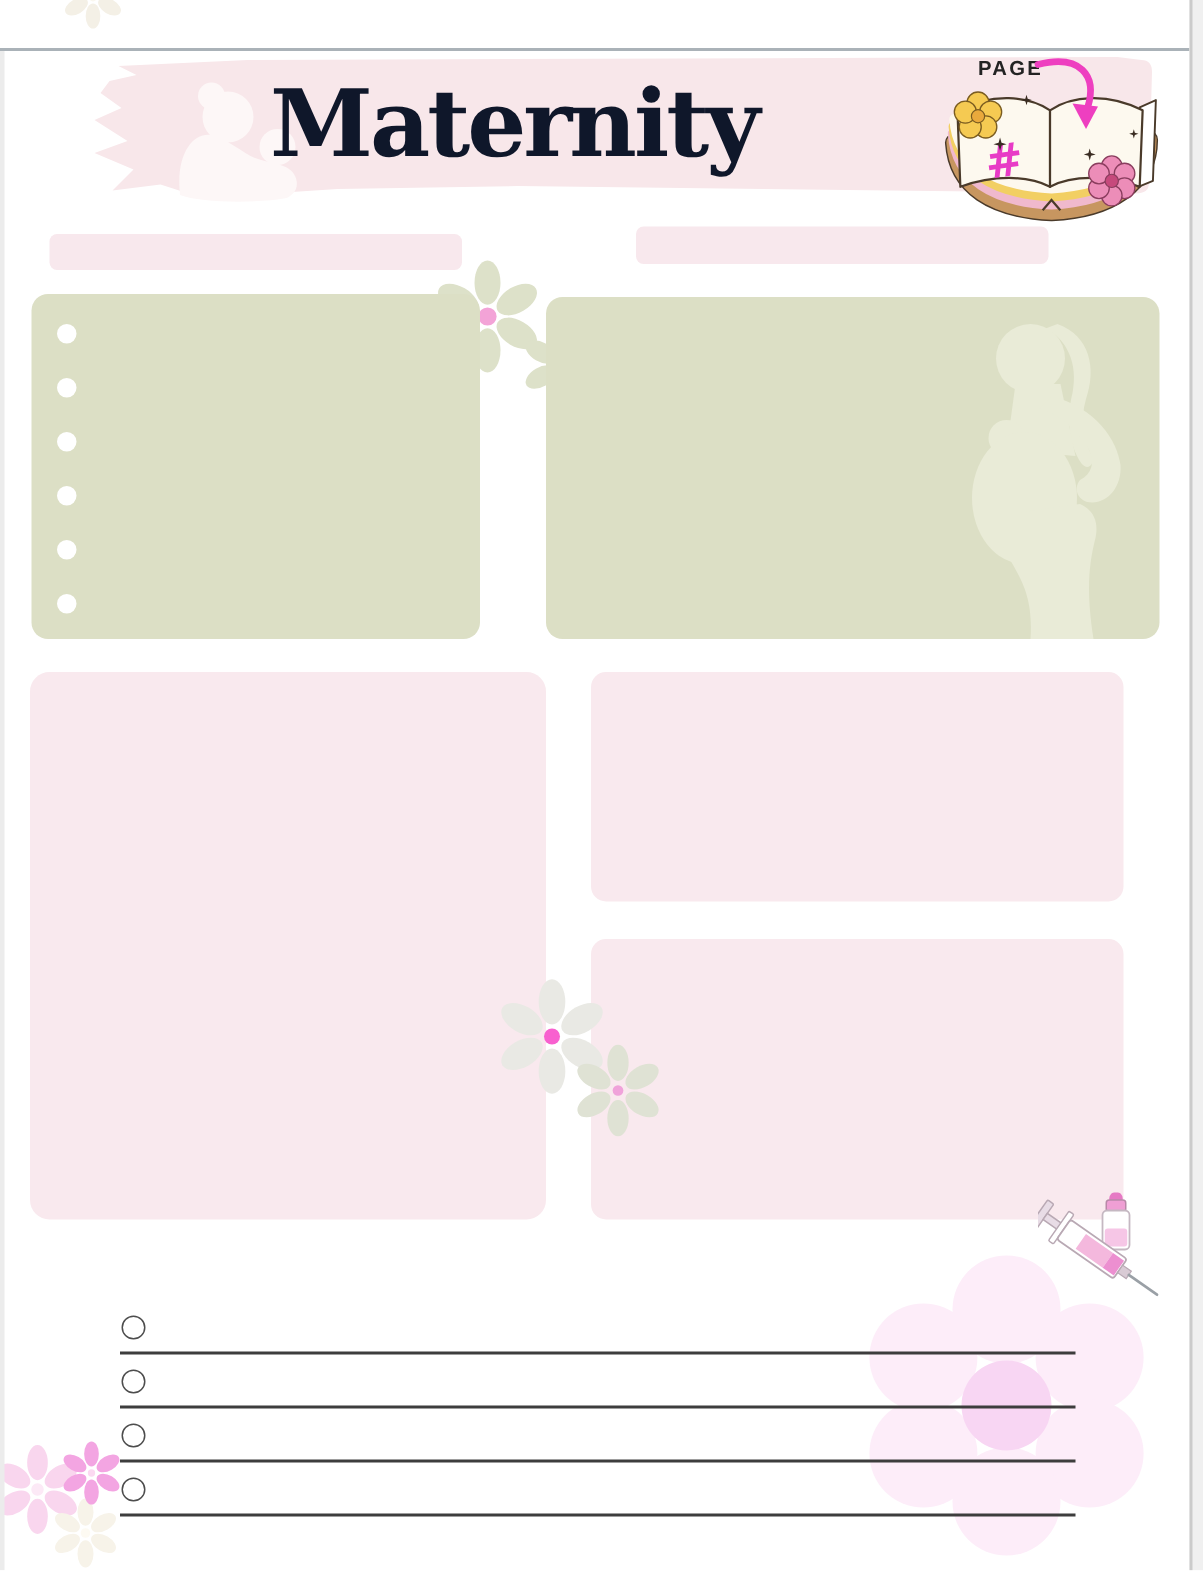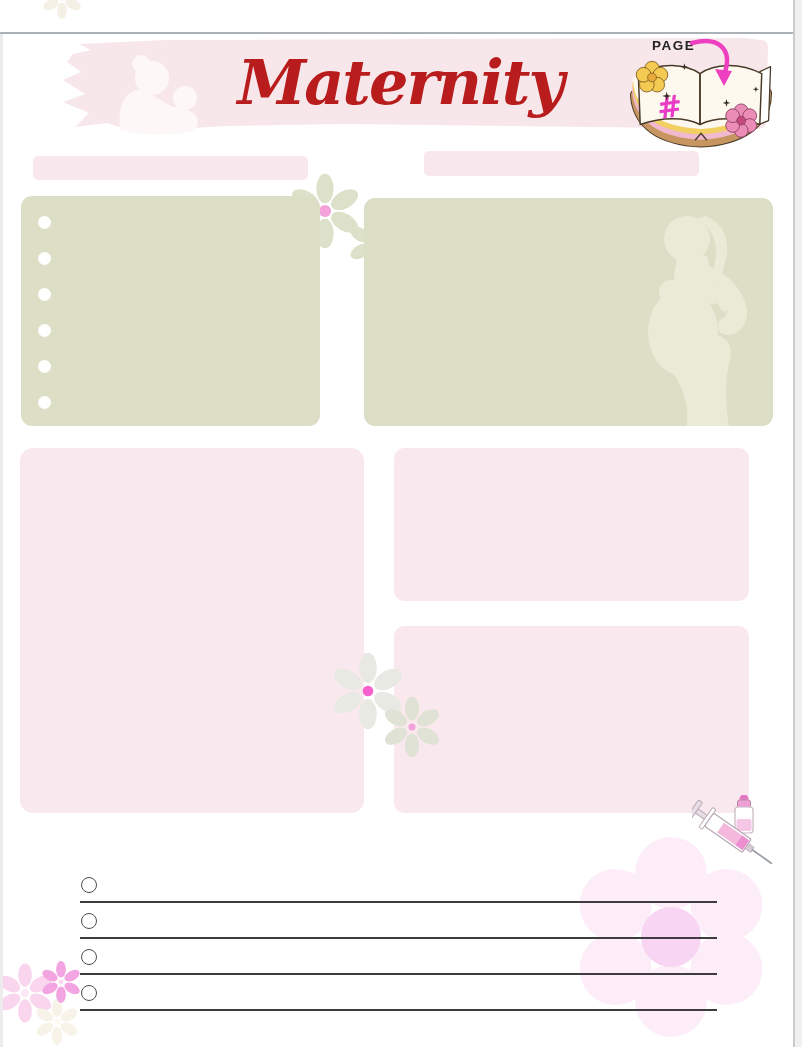--- a/index.html
+++ b/index.html
@@ -8,23 +8,23 @@
   .abs{position:absolute;}
 
   
   .gutter{left:793px;top:0;width:9px;height:1047px;background:#f0f0f0;border-left:2px solid #cbcbcb;z-index:5;}
   .top-strip{left:0;top:0;width:793px;height:32px;background:#ffffff;overflow:hidden;z-index:4;}
   .page-boundary{left:0;top:32px;width:793px;height:2px;background:#aab2b8;z-index:4;}
   .left-edge{left:0;top:34px;width:3px;height:1013px;background:#ececec;z-index:4;}
 
   
   .band-svg{left:45px;top:36px;width:730px;height:102px;z-index:1;}
-  .page-title{left:180px;top:50px;width:440px;text-align:center;z-index:2;
-      font-family:"DejaVu Serif", serif;font-style:italic;font-weight:700;
-      font-size:62px;line-height:1.05;color:#b91c1c;letter-spacing:-2px;}
+  .page-title{left:180px;top:50px;width:440px;text-align:left;z-index:2;
+      font-family:"DejaVu Serif", serif;font-weight:700;
+      font-size:62px;line-height:1.05;color:#0f172a;letter-spacing:-2px;}
   .page-label{left:641px;top:38px;z-index:3;font-weight:700;font-size:13.5px;
       letter-spacing:1.5px;color:#232323;padding-left:11px;}
   .arrow-svg{left:686px;top:34px;width:58px;height:58px;z-index:3;}
   .book-svg{left:622px;top:52px;width:158px;height:98px;z-index:2;}
 
   
   .field-bar{background:#f8e8ed;border-radius:5px;z-index:1;}
   .bar-left{left:33px;top:156px;width:275px;height:24px;}
   .bar-right{left:424px;top:151px;width:275px;height:25px;}
 

